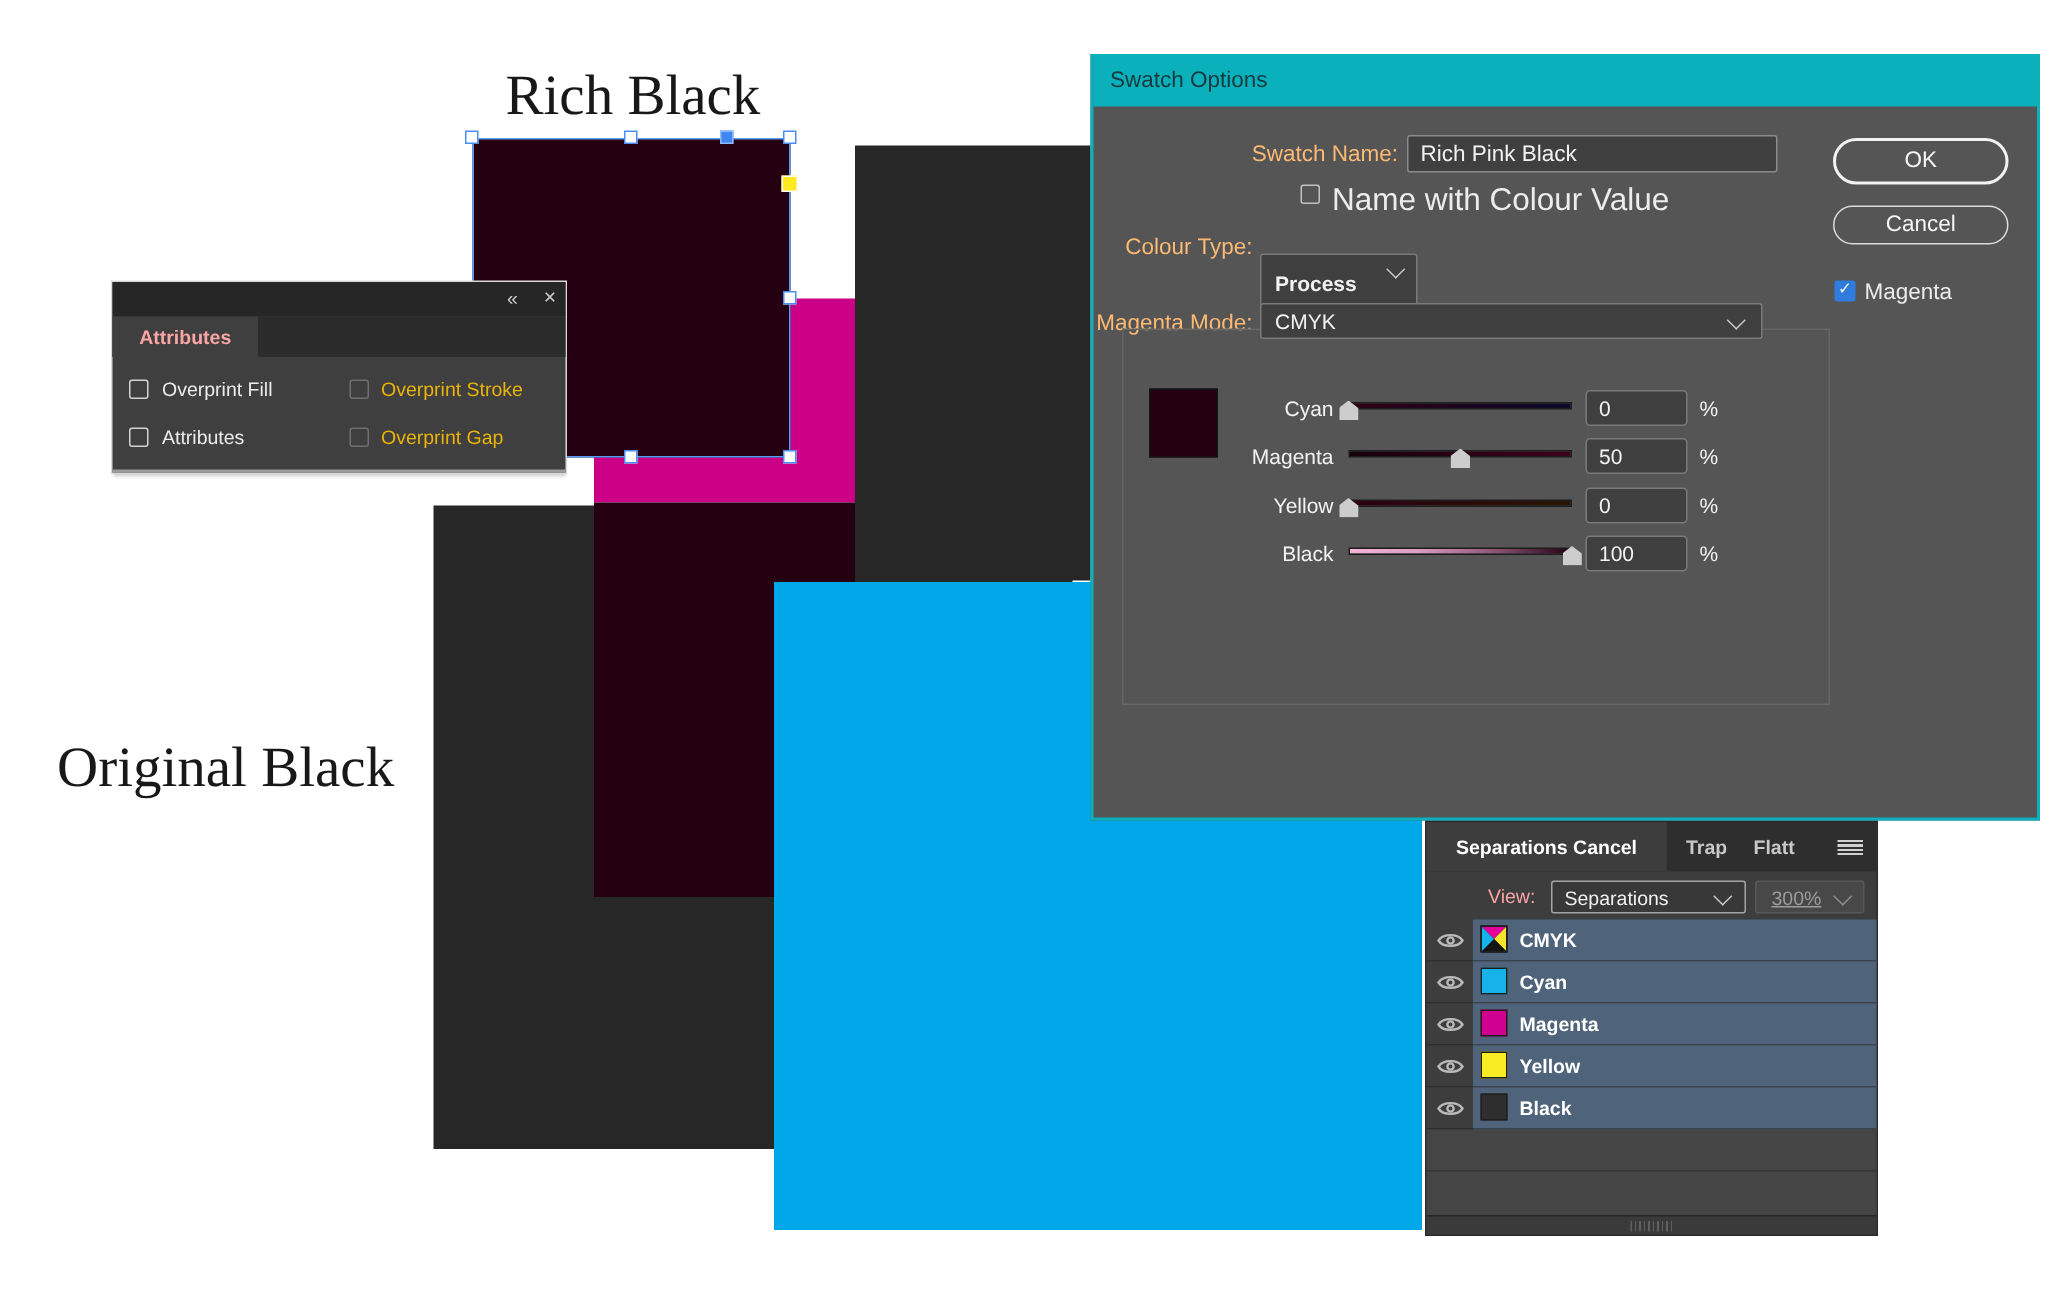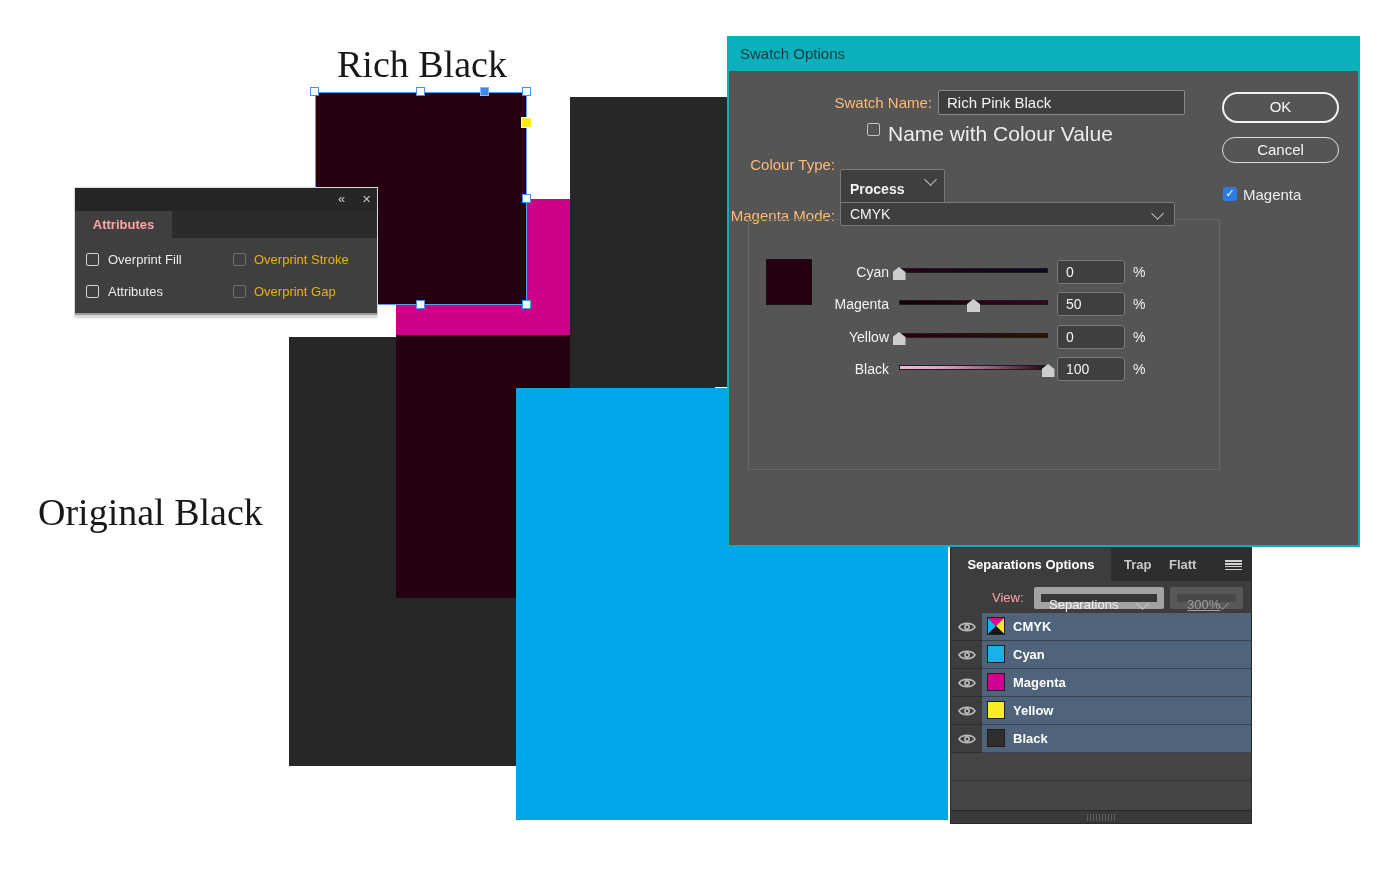--- a/index.html
+++ b/index.html
@@ -69,21 +69,21 @@
   .sep-panel{position:absolute;left:950px;top:547px;width:300px;height:275px;background:#3d3d3d;
              z-index:20;border:1px solid #2a2a2a;box-sizing:content-box;}
   .sep-tabbar{position:absolute;left:0;top:0;width:100%;height:33px;background:#2e2e2e;}
   .sep-tab-active{position:absolute;left:0;top:0;width:160px;height:33px;background:#3d3d3d;color:#ffffff;
                   font-size:13px;font-weight:bold;line-height:33px;text-align:center;}
   .sep-tab{position:absolute;top:0;height:33px;color:#c9c9c9;font-size:13px;font-weight:bold;line-height:33px;white-space:nowrap;overflow:hidden;}
   .menu-ico{position:absolute;left:274px;top:12px;width:17px;height:10px;
             background:repeating-linear-gradient(#d0d0d0 0 1.6px,transparent 1.6px 2.9px);}
   .sep-viewrow{position:absolute;left:0;top:33px;width:100%;height:32px;}
   .sep-view-label{position:absolute;left:41px;top:9px;color:#fca5a5;font-size:13px;}
-  .sep-dd{position:absolute;top:6px;height:22px;background:#383838;border:7px solid #a3a3a3;border-radius:2px;
+  .sep-dd{position:absolute;top:6px;height:22px;background:#383838;border:1px solid #a3a3a3;border-radius:2px;
           color:#f0f0f0;font-size:13px;box-sizing:border-box;}
   .sep-dd.disabled{background:#484848;color:#9c9c9c;border-color:#585858;}
   .sep-row{position:absolute;left:0;width:100%;height:28px;}
   .eye-cell{position:absolute;left:0;top:0;width:31px;height:27px;background:#3d3d3d;border-bottom:1px solid #2e2e2e;}
   .eye-cell svg{position:absolute;left:7px;top:8px;}
   .row-main{position:absolute;left:31px;top:0;right:0;height:27px;background:#4f637a;border-bottom:1px solid #39434f;}
   .row-swatch{position:absolute;left:5px;top:4px;width:18px;height:18px;border:1px solid #1e1e1e;box-sizing:border-box;}
   .row-label{position:absolute;left:31px;top:6px;color:#ffffff;font-size:13px;font-weight:bold;}
   .sep-empty{position:absolute;left:0;top:205px;width:100%;height:57px;background:#454545;}
   .sep-empty-line{position:absolute;left:0;top:27px;width:100%;height:1px;background:#353535;}
@@ -194,21 +194,21 @@
       <div class="sl-label">Black</div>
       <div class="sl-track tr-black"></div>
       <div class="sl-thumb" style="left: 312.5px;"></div>
       <input class="sl-input" value="100" style="">
       <div class="sl-unit">%</div>
     </div>
   </div>
 
   <div class="sep-panel">
     <div class="sep-tabbar">
-      <div class="sep-tab-active">Separations Options</div>
+      <div class="sep-tab-active">Separations Cancel</div>
       <div class="sep-tab" style="left:173px;">Trap</div>
       <div class="sep-tab" style="left:218px;width:38px;">Flatt</div>
       <div class="menu-ico"></div>
     </div>
 
     <div class="sep-viewrow">
       <div class="sep-view-label">View:</div>
       <div class="sep-dd" style="left:83px;width:130px;">
         <span style="position:absolute;left:8px;top:3px;">Separations</span>
         <span class="chev" style="right:10px;top:5px;"></span>

